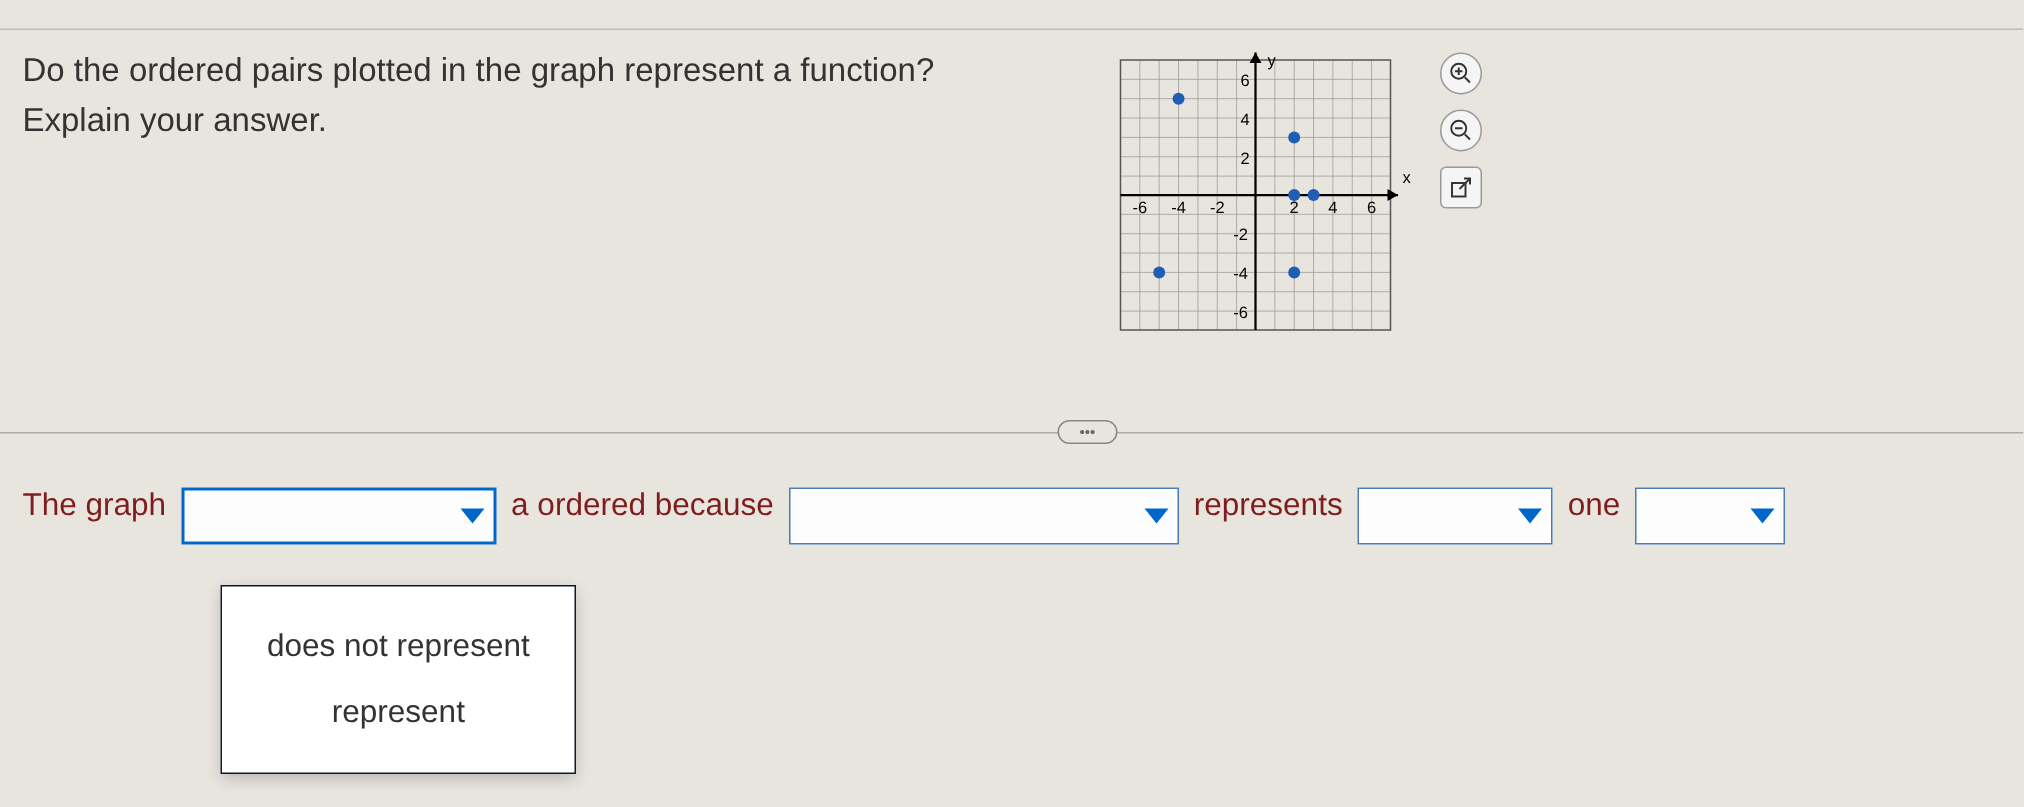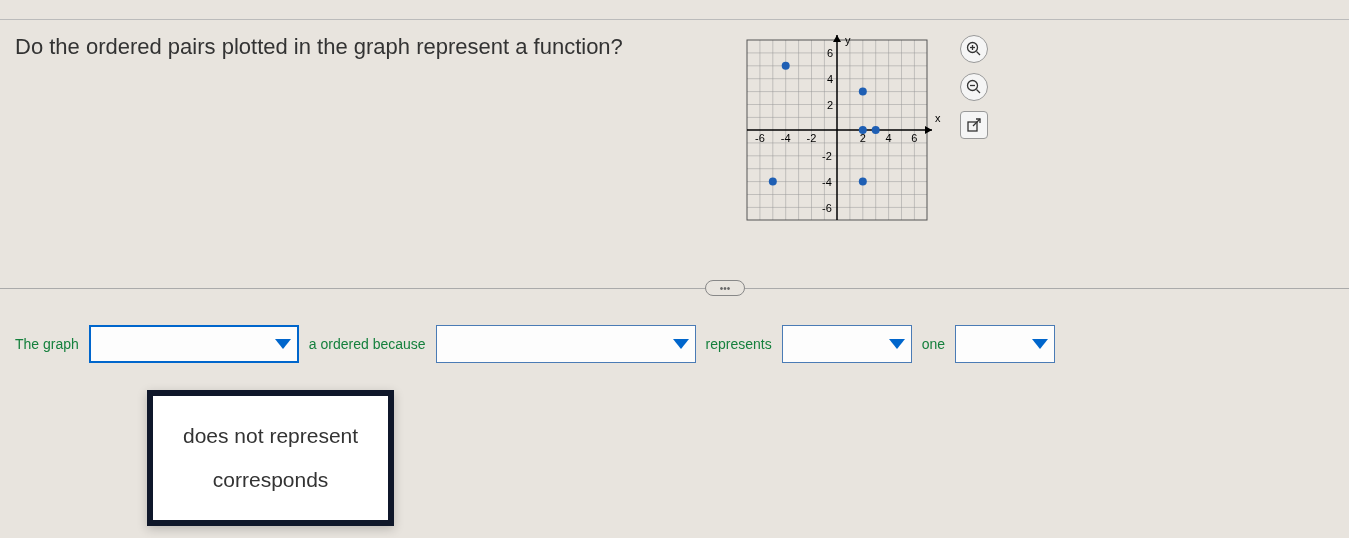--- a/index.html
+++ b/index.html
@@ -86,24 +86,23 @@
       font-size: 10px;
       color: #666;
       cursor: pointer;
     }
     .answer-row {
       position: absolute;
       top: 325px;
       left: 15px;
       right: 15px;
       display: flex;
-      align-items: center;
       gap: 10px;
-      font-size: 14px;
-      color: #15803d;
+      font-size: 21px;
+      color: #7f1d1d;
       flex-wrap: nowrap;
     }
     .dropdown {
       border: 1px solid #4a7bb5;
       background: #fdfdfd;
       height: 38px;
       display: flex;
       align-items: center;
       justify-content: flex-end;
       padding: 0 6px;
@@ -118,41 +117,42 @@
       height: 0;
       border-left: 8px solid transparent;
       border-right: 8px solid transparent;
       border-top: 10px solid #0066cc;
     }
     .dropdown-menu {
       position: absolute;
       top: 390px;
       left: 147px;
       background: #fff;
-      border: 6px solid #0f172a;
+      border: 1px solid #0f172a;
       box-shadow: 0 3px 10px rgba(0,0,0,0.2);
       padding: 18px 30px;
       font-size: 21px;
       color: #333;
     }
     .dropdown-menu div {
       padding: 10px 0;
       text-align: center;
       cursor: pointer;
     }
     svg { display: block; }
   </style>
 </head>
 <body>
 
 <div class="top-border"></div>
 
 <div class="question-area">
   <div class="question-text">
     <span>Do the ordered pairs plotted in the graph represent a function?</span><br>
+    <span>Explain your answer.</span>
   </div>
 </div>
 
 <div class="graph-container">
   <svg width="220" height="200" viewBox="0 0 220 200">
 
     <g stroke="#999" stroke-width="0.5">
 
       <line x1="32.9" y1="10" x2="32.9" y2="190"></line>
       <line x1="45.8" y1="10" x2="45.8" y2="190"></line>
@@ -268,14 +268,14 @@
     <div class="dd-arrow"></div>
   </div>
   <span>one</span>
   <div class="dropdown" style="width:100px">
     <div class="dd-arrow"></div>
   </div>
 </div>
 
 <div class="dropdown-menu">
   <div>does not represent</div>
-  <div>corresponds</div>
+  <div>represent</div>
 </div>
 
 </body></html>

